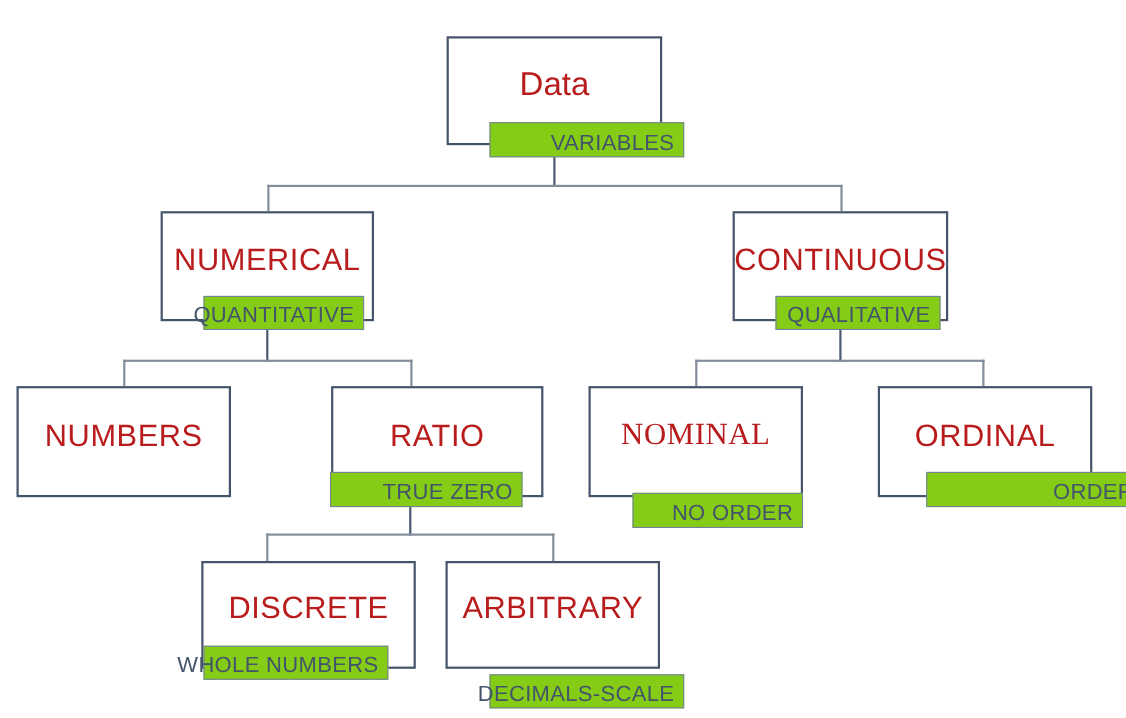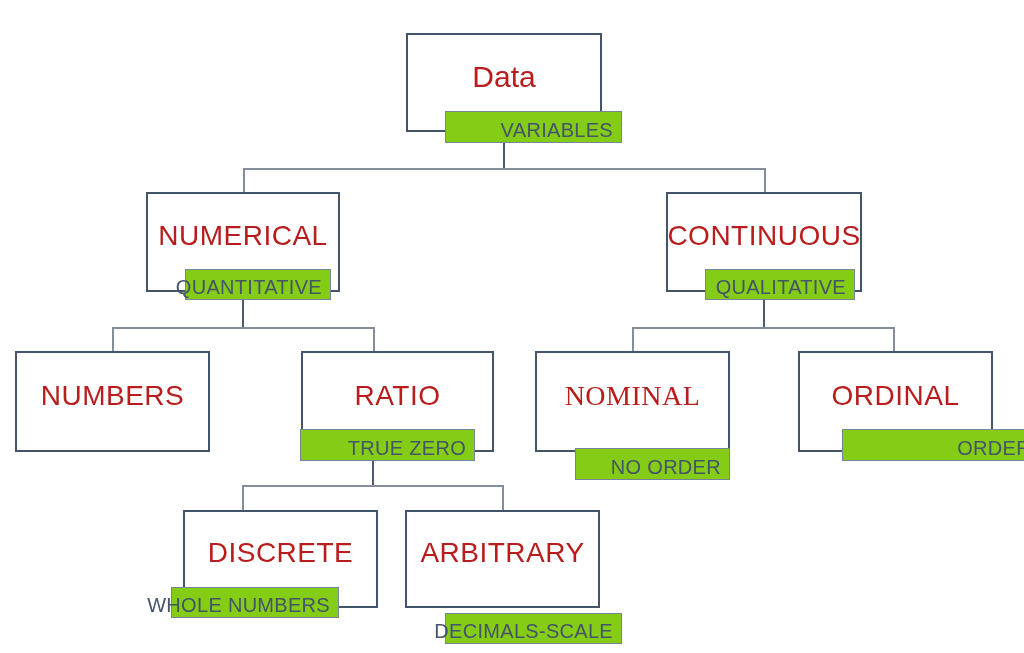--- a/index.html
+++ b/index.html
@@ -94,21 +94,21 @@
   <div class="node-box" style="left:798px;top:351px;width:195px;height:101px;">
     <span class="node-title">ORDINAL</span>
   </div>
   <div class="node-tag" style="left:842px;top:429px;width:198px;height:32px;">
     <span class="tag-label">ORDER</span>
   </div>
 
   <div class="node-box" style="left:145px;top:510px;width:195px;height:98px;margin-left:38px;">
     <span class="node-title">DISCRETE</span>
   </div>
-  <div class="node-tag" style="left:171px;top:587px;width:168px;height:31px;">
+  <div class="node-tag" style="left:185px;top:587px;width:168px;height:31px;">
     <span class="tag-label">WHOLE NUMBERS</span>
   </div>
 
   <div class="node-box" style="left:405px;top:510px;width:195px;height:98px;">
     <span class="node-title">ARBITRARY</span>
   </div>
   <div class="node-tag" style="left:445px;top:587px;width:177px;height:31px;margin-top:26px;">
     <span class="tag-label">DECIMALS-SCALE</span>
   </div>
 

